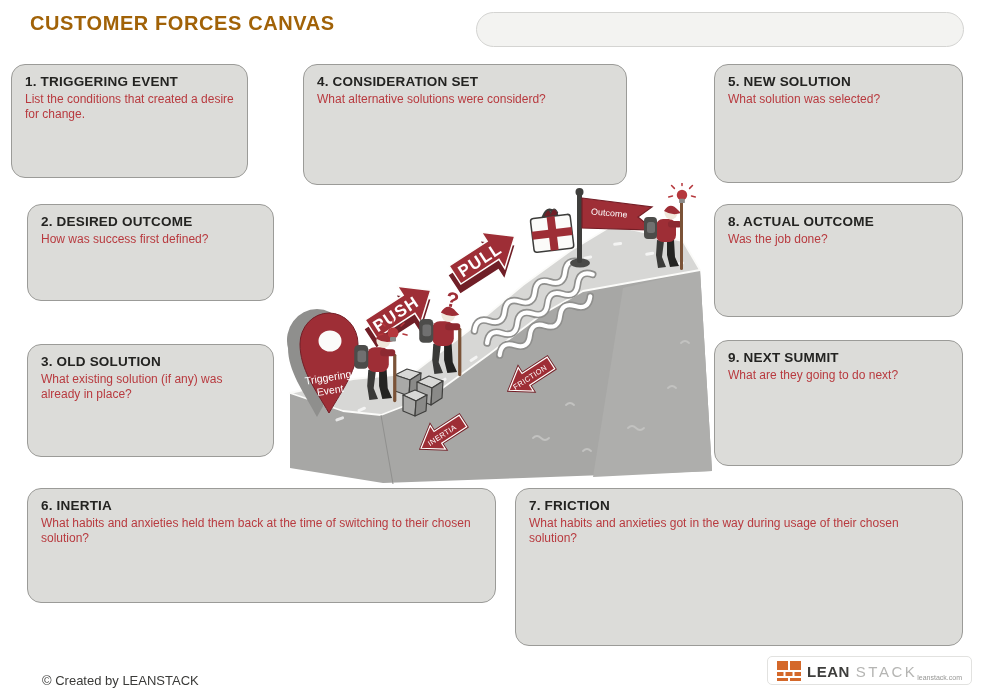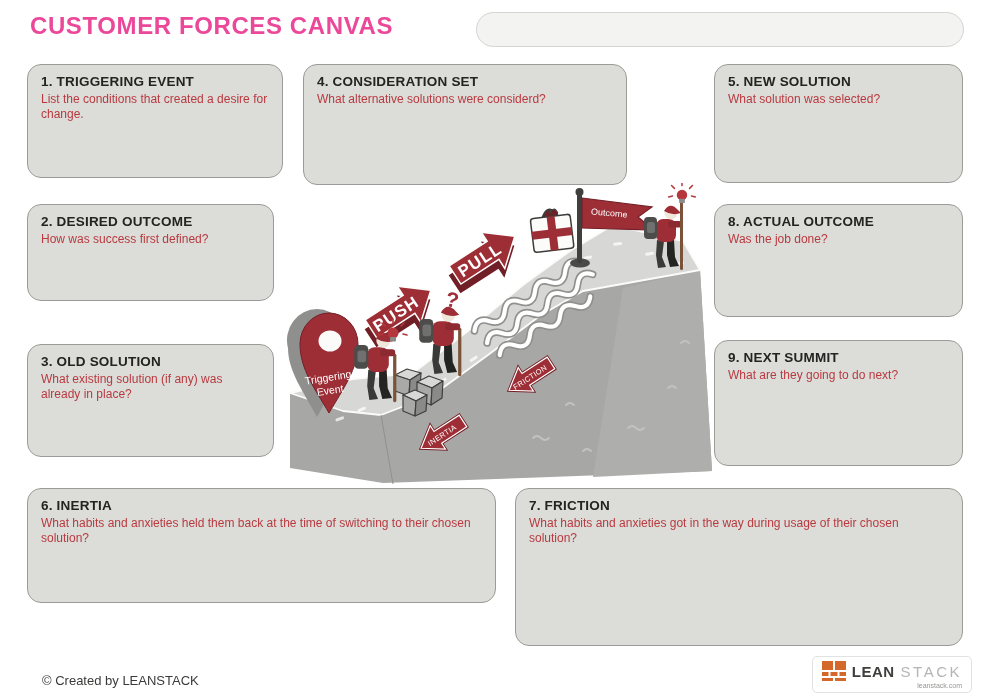--- a/index.html
+++ b/index.html
@@ -2,52 +2,52 @@
 <html><head>
 <meta charset="utf-8">
 <style>
   html,body{margin:0;padding:0}
   body{
     width:984px;height:700px;position:relative;overflow:hidden;background:#ffffff;
     font-family:"Liberation Sans","DejaVu Sans",sans-serif;
   }
   .page-title{
     position:absolute;left:30px;top:12px;margin:0;
-    font-size:24px;font-weight:800;letter-spacing:.6px;color:#ec4899;
+    font-size:20px;font-weight:800;letter-spacing:.6px;color:#a16207;
   }
   .title-field{
     position:absolute;left:476px;top:12px;width:488px;height:35px;box-sizing:border-box;
     background:#f3f3f1;border:1px solid #d4d4d2;border-radius:18px;outline:none;
     padding:0 14px;font-size:14px;color:#333;
   }
   .cbox{
     position:absolute;box-sizing:border-box;background:#dcdcd9;
     border:1.5px solid #9b9b98;border-radius:14px;padding:9px 13px;
   }
   .cbox .bt{margin:0;font-size:13.5px;font-weight:bold;color:#232321;letter-spacing:.2px}
   .cbox .bs{margin:3px 0 0;font-size:12px;line-height:1.25;color:#b83a3f;font-weight:normal}
   .illustration{position:absolute;left:283px;top:183px;width:430px;height:312px}
   .credit{position:absolute;left:42px;top:673px;font-size:13px;color:#3a3a38}
   .brand{
     position:absolute;right:12px;top:656px;background:#fff;
     border:1px solid #e2e2e0;border-radius:5px;padding:4px 9px 3px;
-    display:flex;flex-direction:column;align-items:flex-end;
+    display:flex;flex-direction:row;align-items:flex-end;
   }
   .brand-row{display:flex;align-items:center;gap:6px}
   .brand-lean{font-size:15px;font-weight:bold;color:#3e3e3c;letter-spacing:.5px}
   .brand-stack{font-size:15px;color:#b5b5b3;letter-spacing:2.5px}
   .brand-url{font-size:7px;color:#969694;margin-top:1px}
 </style>
 </head>
 <body>
 
 <h1 class="page-title">CUSTOMER FORCES CANVAS</h1>
 <input class="title-field" type="text" value="" style="">
 
-<section class="cbox" style="left:27px;top:64px;width:256px;height:114px">
+<section class="cbox" style="left:11px;top:64px;width:237px;height:114px">
   <h2 class="bt">1. TRIGGERING EVENT</h2>
   <p class="bs">List the conditions that created a desire for change.</p>
 </section>
 <section class="cbox" style="left:27px;top:204px;width:247px;height:97px">
   <h2 class="bt">2. DESIRED OUTCOME</h2>
   <p class="bs">How was success first defined?</p>
 </section>
 <section class="cbox" style="left:27px;top:344px;width:247px;height:113px">
   <h2 class="bt">3. OLD SOLUTION</h2>
   <p class="bs">What existing solution (if any) was already in place?</p>

